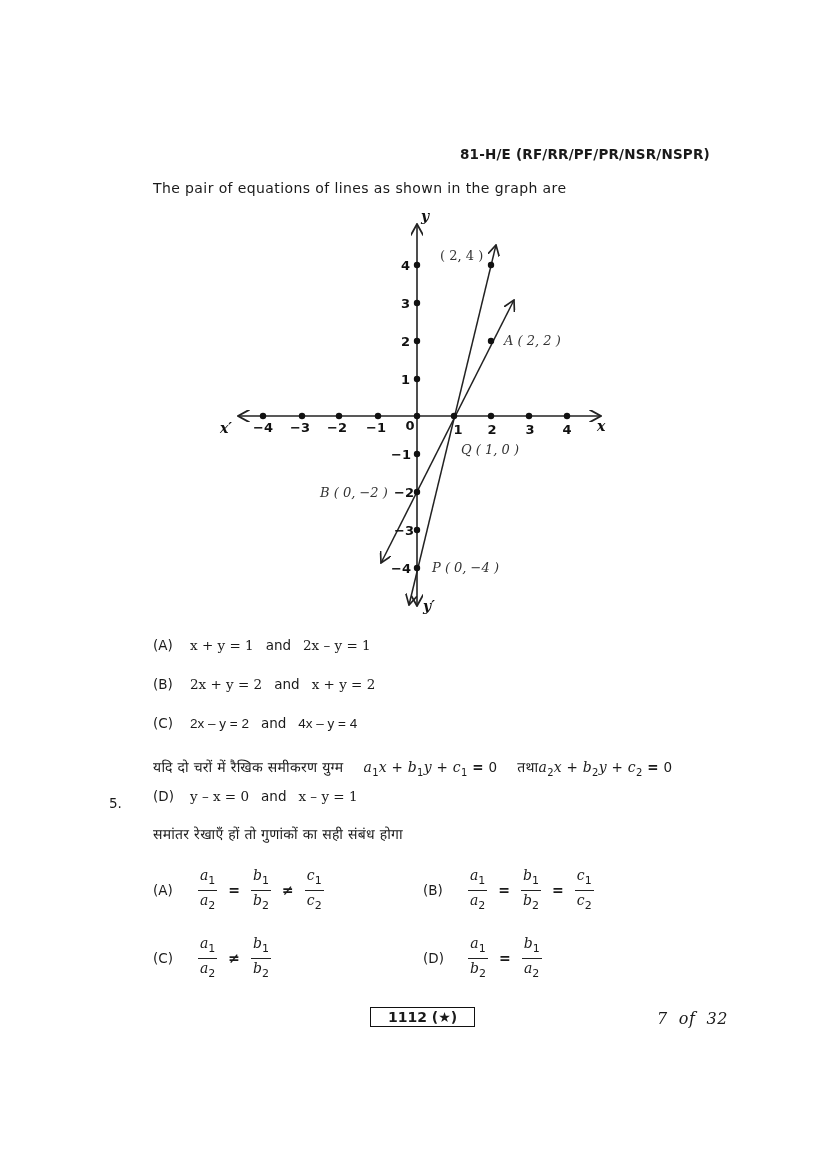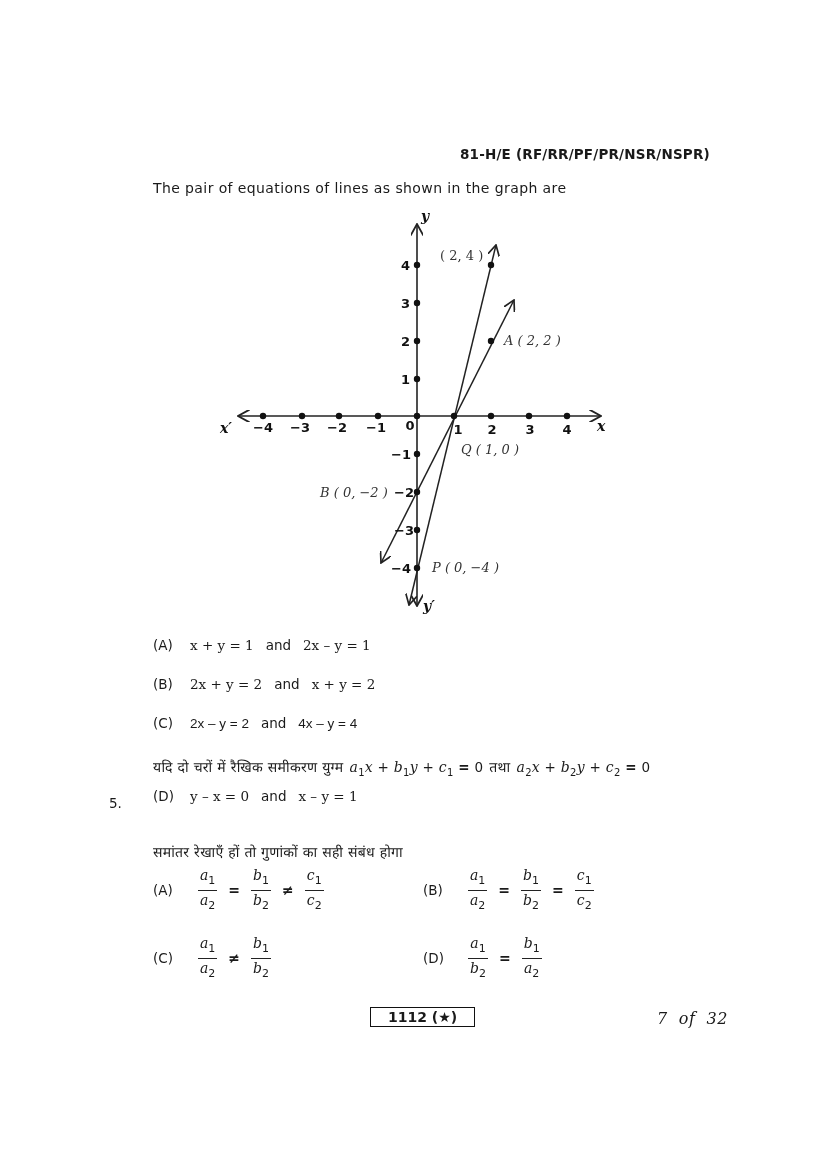--- a/index.html
+++ b/index.html
@@ -127,29 +127,29 @@
 <div class="abs opt" style="left:153px;top:753px;">
   <span class="lbl">(D)</span>
   <span class="math" style="font-family:'DejaVu Serif',serif;">y – x = 0</span>
   <span style="margin:0 12px;">and</span>
   <span class="math" style="font-family:'DejaVu Serif',serif;margin-top:35px;">x – y = 1</span>
 </div>
 
 <div class="abs qnum">5.</div>
 <div class="abs hindi" style="left:153px;top:757px;display:flex;align-items:baseline;white-space:nowrap;">
   <span>यदि दो चरों में रैखिक समीकरण युग्म</span>
-  <span class="eq" style="margin:0 6px;">
+  <span class="eq" style="margin:0 20px;">
     <i>a</i><sub>1</sub><i>x</i> + <i>b</i><sub>1</sub><i>y</i> + <i>c</i><sub>1</sub> <b>=</b> 0
   </span>
   <span>तथा</span>
-  <span class="eq" style="margin-left:6px;text-align:center;">
+  <span class="eq" style="text-align:center;">
     <i>a</i><sub>2</sub><i>x</i> + <i>b</i><sub>2</sub><i>y</i> + <i>c</i><sub>2</sub> <b>=</b> 0
   </span>
 </div>
-<div class="abs hindi" style="left:153px;top:842px;">समांतर रेखाएँ हों तो गुणांकों का सही संबंध होगा</div>
+<div class="abs hindi" style="left:153px;top:824px;">समांतर रेखाएँ हों तो गुणांकों का सही संबंध होगा</div>
 
 <div class="abs frac-opt" style="left:153px;top:866px;">
   <span class="lbl">(A)</span>
   <span class="frac">
       <span class="num">a<sub>1</sub></span>
       <span class="bar"></span>
       <span class="den">a<sub>2</sub></span>
     </span>
   <span class="rel">=</span>
   <span class="frac">

